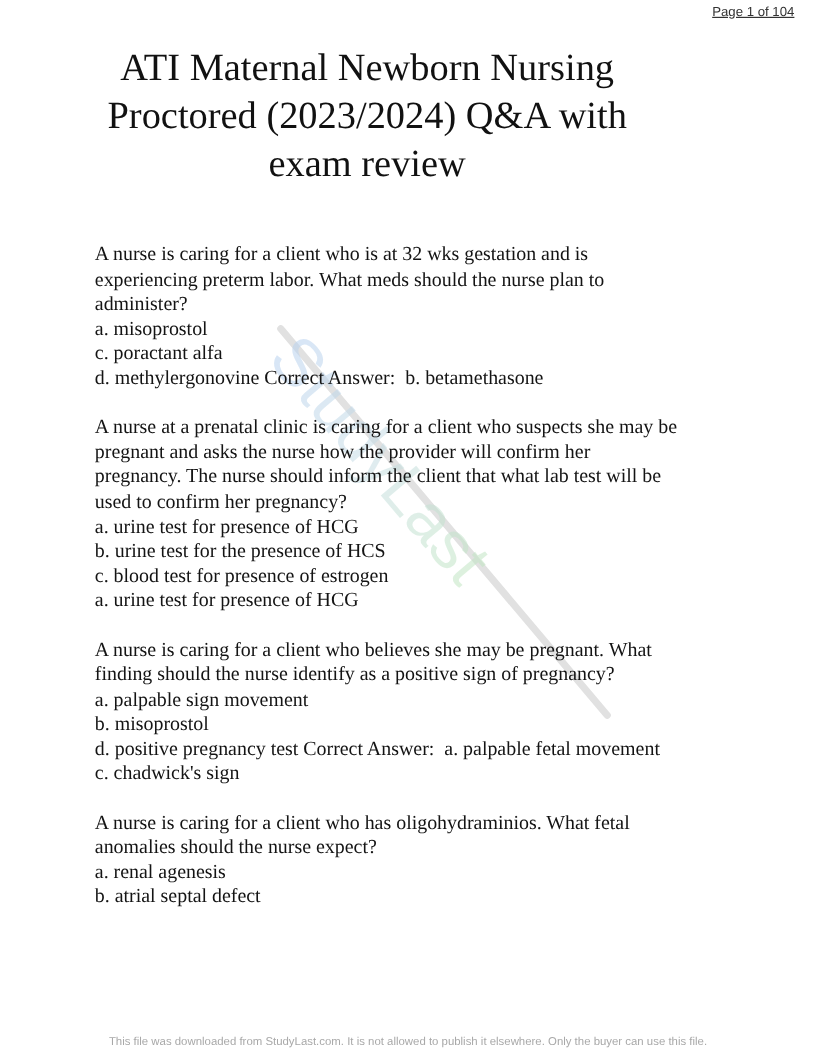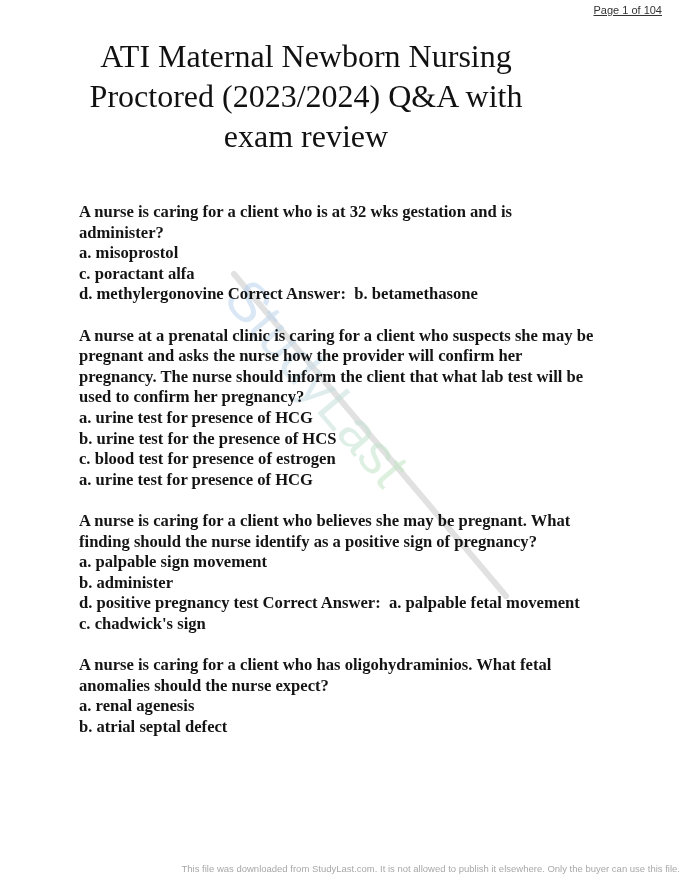--- a/index.html
+++ b/index.html
@@ -40,38 +40,37 @@
     .content {
       position: absolute;
       top: 202px;
       left: 79px;
       width: 540px;
       font-size: 16.6px;
       line-height: 20.6px;
     }
     .qa {
       margin: 0 0 20.6px 0;
-      font-weight: bold;
     }
     .qa p {
       margin: 0;
       white-space: pre-wrap;
     }
     .watermark {
       position: absolute;
       left: 0; top: 0;
       width: 680px; height: 880px;
       pointer-events: none;
     }
     .footer {
       position: absolute;
       bottom: 6px;
       left: 0;
       width: 680px;
-      text-align: right;
+      text-align: center;
       font-family: "Liberation Sans", "DejaVu Sans", sans-serif;
       font-size: 9.5px;
       color: #a8a8a8;
     }
   </style>
 </head>
 <body>
 
 <div class="page-number">Page 1 of 104</div>
 
@@ -91,20 +90,21 @@
   </defs>
   <line x1="234" y1="274" x2="506" y2="596" stroke="#d7d7d7" stroke-width="6" stroke-linecap="round" opacity="0.75"></line>
   <g transform="translate(222,300) rotate(49.8)" opacity="0.55">
     <text x="0" y="0" font-family="Liberation Sans, DejaVu Sans, sans-serif" font-size="56" fill="url(#wmgrad)">StudyLast</text>
   </g>
 </svg>
 
 <main class="content">
   <section class="qa">
     <p>A nurse is caring for a client who is at 32 wks gestation and is</p>
+    <p>experiencing preterm labor. What meds should the nurse plan to</p>
     <p>administer?</p>
     <p>a. misoprostol</p>
     <p>c. poractant alfa</p>
     <p>d. methylergonovine Correct Answer:  b. betamethasone</p>
   </section>
 
   <section class="qa">
     <p>A nurse at a prenatal clinic is caring for a client who suspects she may be</p>
     <p>pregnant and asks the nurse how the provider will confirm her</p>
     <p>pregnancy. The nurse should inform the client that what lab test will be</p>
@@ -112,21 +112,21 @@
     <p>a. urine test for presence of HCG</p>
     <p>b. urine test for the presence of HCS</p>
     <p>c. blood test for presence of estrogen</p>
     <p>a. urine test for presence of HCG</p>
   </section>
 
   <section class="qa">
     <p>A nurse is caring for a client who believes she may be pregnant. What</p>
     <p>finding should the nurse identify as a positive sign of pregnancy?</p>
     <p>a. palpable sign movement</p>
-    <p>b. administer</p>
+    <p>b. misoprostol</p>
     <p>d. positive pregnancy test Correct Answer:  a. palpable fetal movement</p>
     <p>c. chadwick's sign</p>
   </section>
 
   <section class="qa">
     <p>A nurse is caring for a client who has oligohydraminios. What fetal</p>
     <p>anomalies should the nurse expect?</p>
     <p>a. renal agenesis</p>
     <p>b. atrial septal defect</p>
   </section>

